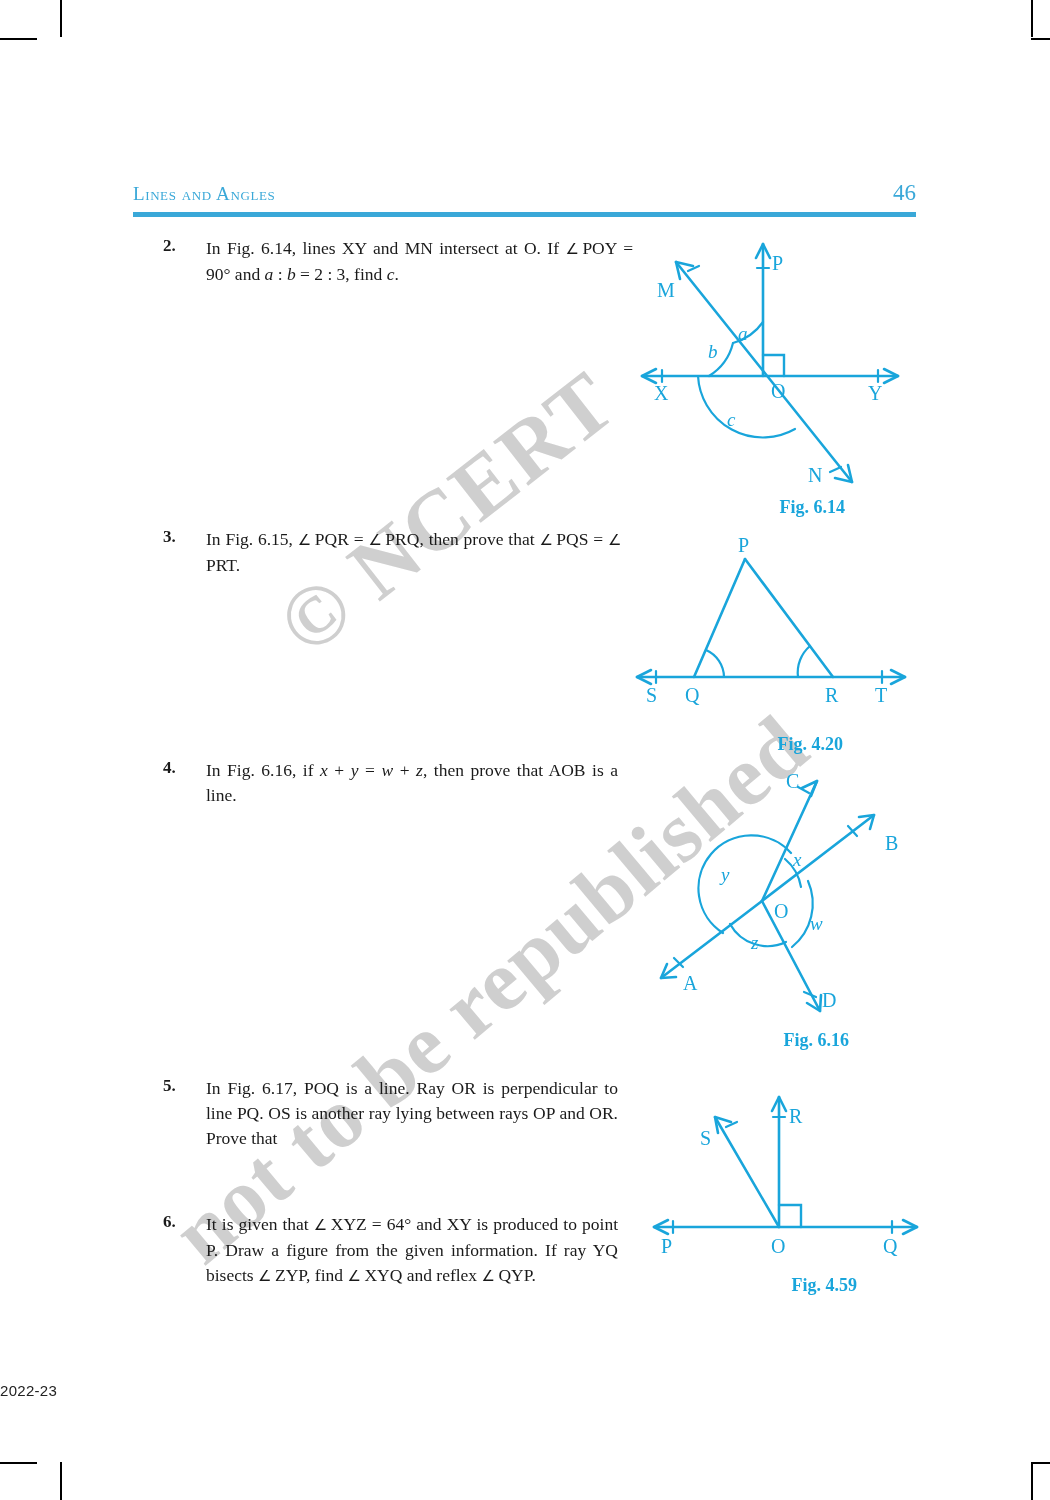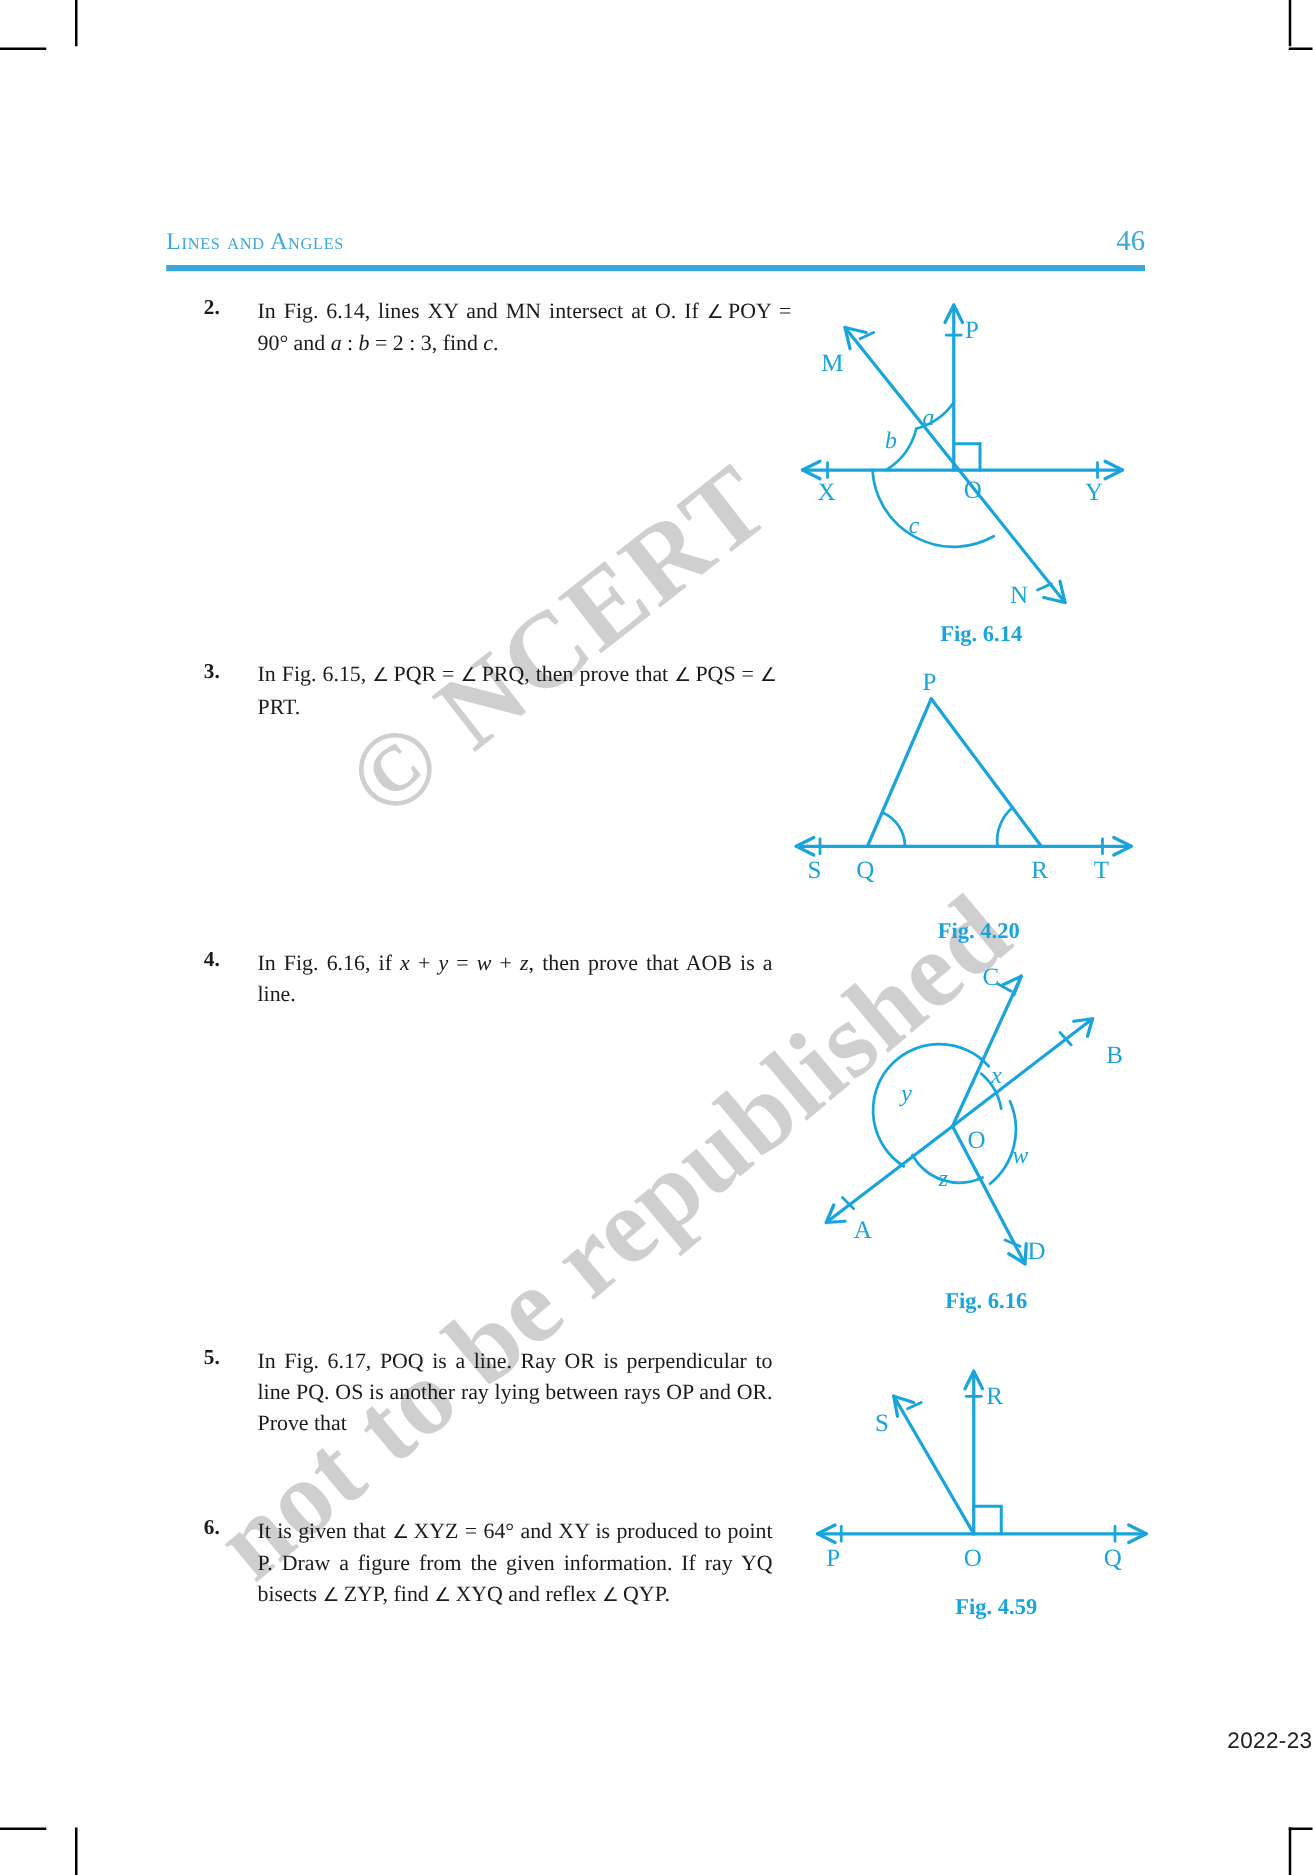--- a/index.html
+++ b/index.html
@@ -90,23 +90,23 @@
     width: 783px;
     height: 5px;
     background: #3aa8d8;
     z-index: 2;
   }
   #footer-year {
     position: absolute;
     left: 0;
     top: 1382px;
     width: 1050px;
-    text-align: right;
+    text-align: left;
     font-family: "Liberation Sans", "DejaVu Sans", sans-serif;
-    font-size: 18px;
+    font-size: 15px;
     color: #222;
     letter-spacing: 0.3px;
     z-index: 2;
   }
 
   
   .q {
     position: absolute;
     z-index: 4;
   }
@@ -144,21 +144,21 @@
   .figure {
     position: absolute;
     z-index: 4;
   }
   .fig-caption {
     position: absolute;
     color: #19a5db;
     font-weight: bold;
     font-size: 18px;
     font-family: "Liberation Serif", "DejaVu Serif", serif;
-    text-align: center;
+    text-align: right;
   }
   svg { display: block; overflow: visible; }
   .lbl {
     font-family: "Liberation Serif", "DejaVu Serif", serif;
     fill: #19a5db;
     font-size: 20px;
   }
   .lbl-it {
     font-family: "Liberation Serif", "DejaVu Serif", serif;
     fill: #19a5db;

